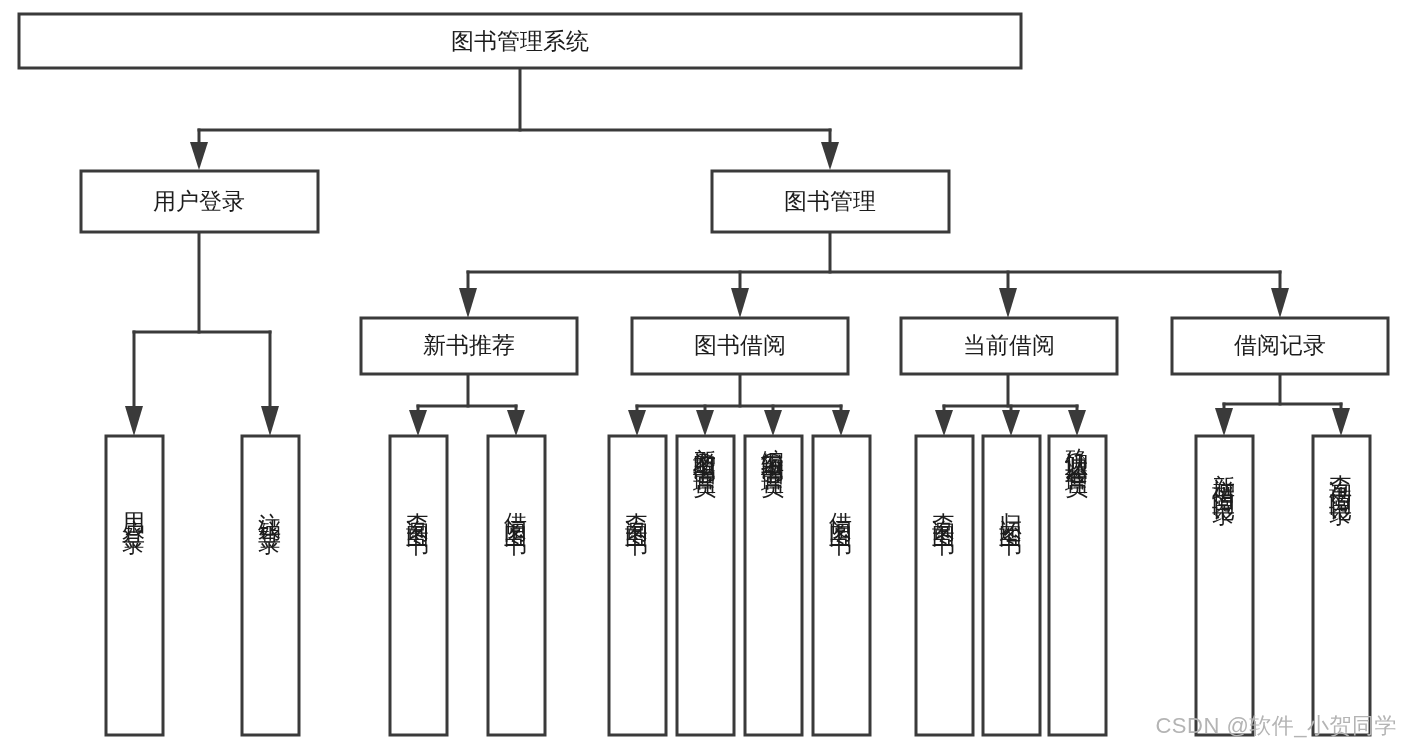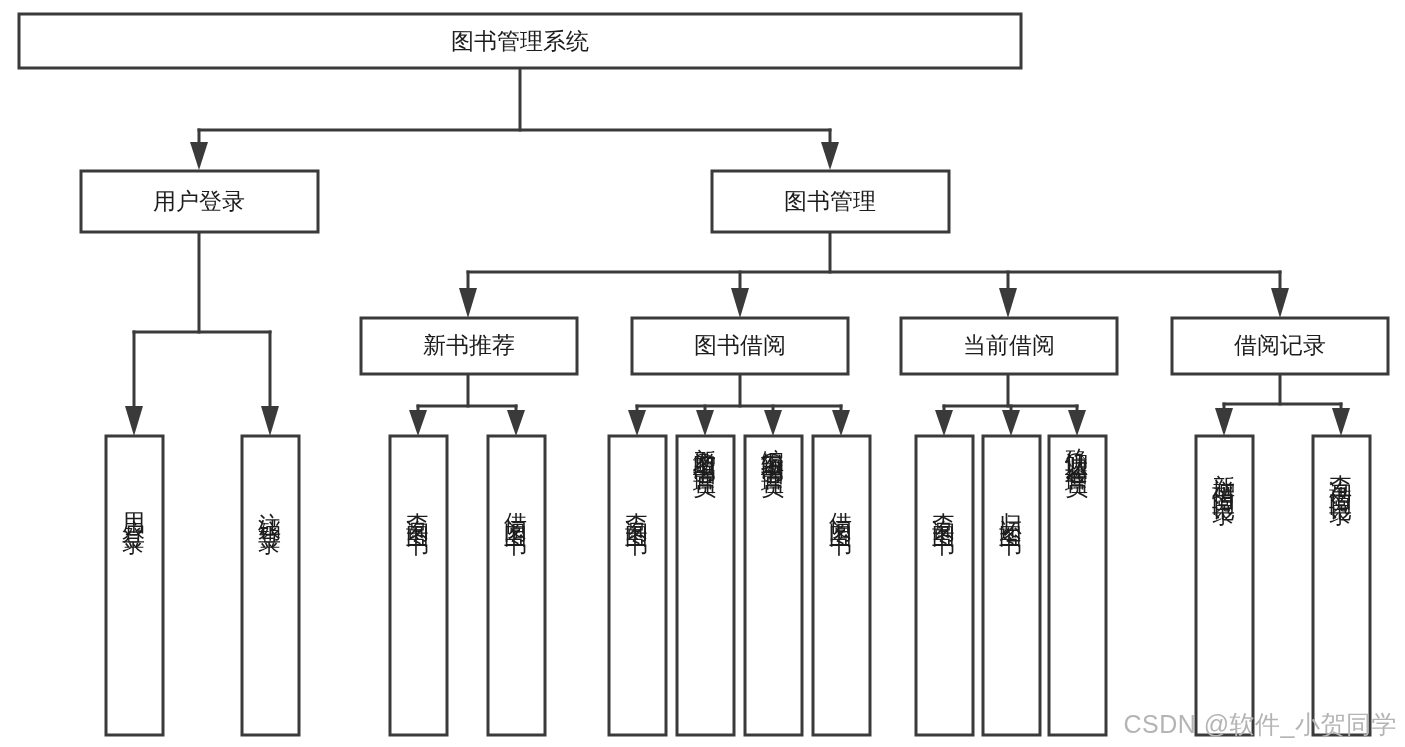--- a/index.html
+++ b/index.html
@@ -51,21 +51,21 @@
     font-family: "Liberation Sans", "DejaVu Sans", sans-serif;
     font-size: 23px;
     fill: #1c1c1c;
     text-anchor: middle;
   }
   .watermark {
     position: absolute;
     right: 8px;
     bottom: 6px;
     font-family: "Liberation Sans", "DejaVu Sans", sans-serif;
-    font-size: 25px;
+    font-size: 22px;
     color: #b4b4b4;
     letter-spacing: 0.5px;
     white-space: nowrap;
     user-select: none;
   }
 </style>
 </head>
 <body>
 
 <div id="diagram-root">

